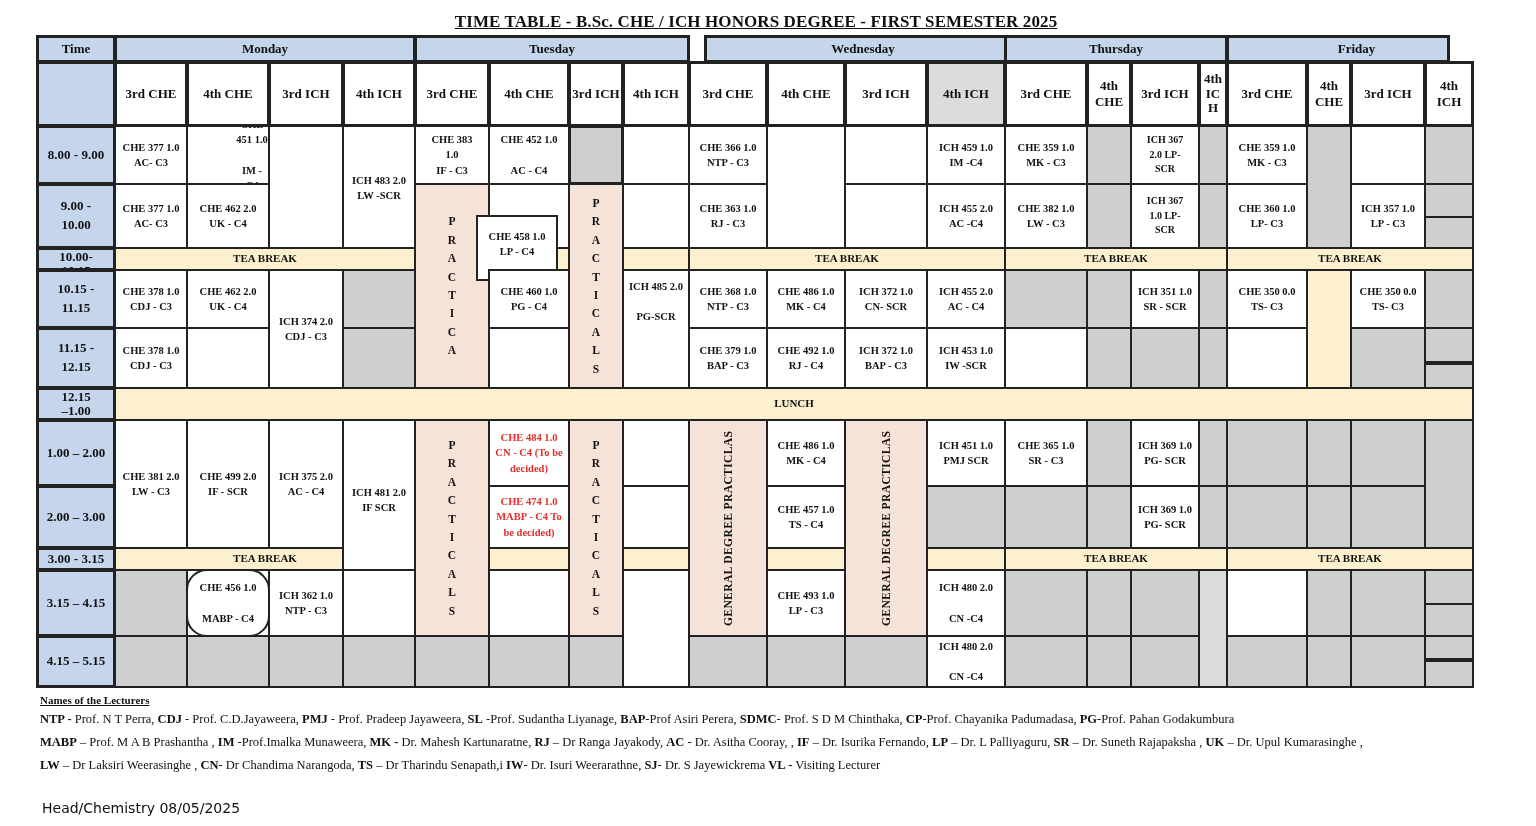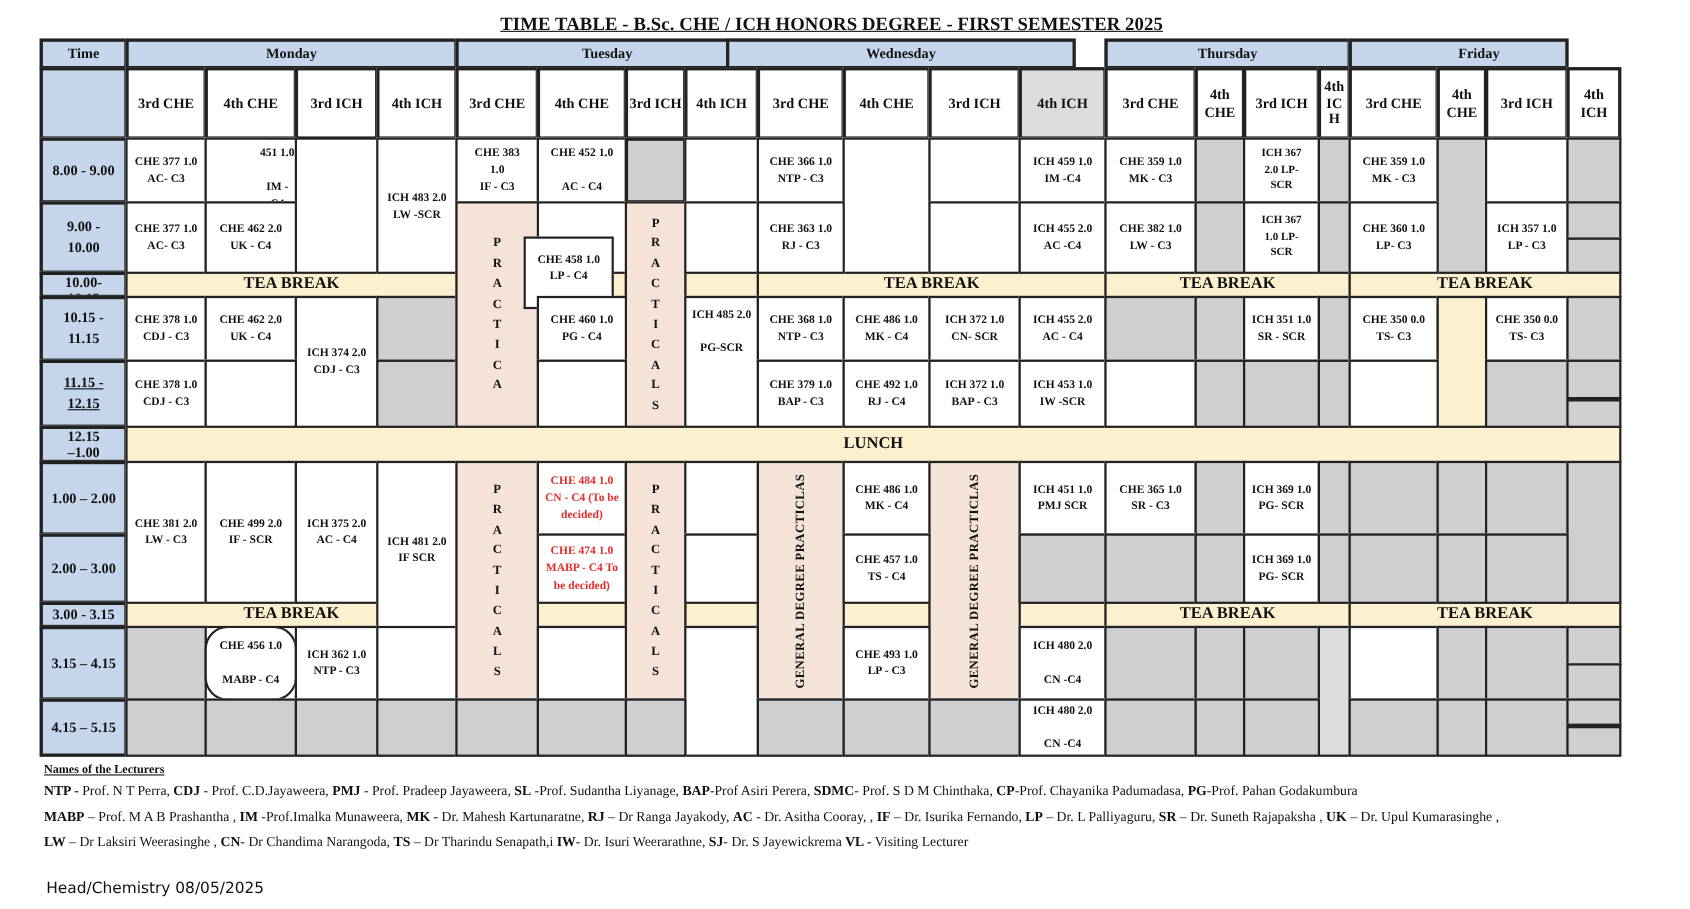--- a/index.html
+++ b/index.html
@@ -3,21 +3,21 @@
 <meta charset="utf-8">
 <style>
   html,body{margin:0;padding:0;background:#ffffff;}
   body{width:1536px;height:826px;position:relative;overflow:hidden;font-family:"Liberation Serif","DejaVu Serif",serif;color:#111;}
   .title{position:absolute;left:0;width:1512px;top:12px;text-align:center;font-weight:bold;font-size:17px;text-decoration:underline;letter-spacing:0.1px;}
   .tt{position:absolute;left:36px;top:35px;width:1438px;height:653px;}
   .cell{position:absolute;box-sizing:border-box;border:2px solid #222;background:#fff;display:flex;align-items:center;justify-content:center;text-align:center;font-weight:bold;font-size:10.5px;line-height:1.45;white-space:pre-line;overflow:hidden;}
   .hd{background:#c5d6ec;font-size:13px;}
   .tm{background:#c5d6ec;font-size:13px;border-width:3px;}
   .grp{font-size:13px;}
-  .tea{background:#fcf0cf;font-size:15px;}
+  .tea{background:#fcf0cf;font-size:11px;}
   .prac{background:#f6e3d7;}
   .grey{background:#cfced0;}
   .ltgrey{background:#dcdcdc;}
   .red{color:#e0302d;}
   .vert{writing-mode:vertical-rl;transform:rotate(180deg);font-size:11.5px;letter-spacing:0.4px;}
   .stack{font-size:11.5px;line-height:1.6;}
   .lect{position:absolute;left:40px;top:692px;width:1490px;font-size:12.5px;line-height:23px;}
   .lect .h{font-weight:bold;font-size:11px;text-decoration:underline;line-height:16px;}
   .lect b{font-weight:bold;}
   .sig{position:absolute;left:42px;top:800px;font-family:"DejaVu Sans","Liberation Sans",sans-serif;font-size:14px;}
@@ -25,23 +25,23 @@
 </head>
 <body>
 
 <div class="title">TIME TABLE - B.Sc. CHE / ICH HONORS DEGREE - FIRST SEMESTER 2025</div>
 
 <div class="tt">
 
   <div class="cell hd" style="left:0;top:0;width:80px;height:28px;border-width:3px;">Time</div>
   <div class="cell hd" style="left:78px;top:0;width:302px;height:28px;border-width:3px;">Monday</div>
   <div class="cell hd" style="left:378px;top:0;width:276px;height:28px;border-width:3px;">Tuesday</div>
-  <div class="cell hd" style="left:624px;top:0;width:318px;height:28px;border-width:3px;">Wednesday</div>
+  <div class="cell hd" style="left:668px;top:0;width:318px;height:28px;border-width:3px;">Wednesday</div>
   <div class="cell hd" style="left:968px;top:0;width:224px;height:28px;border-width:3px;">Thursday</div>
-  <div class="cell hd" style="left:1190px;top:0;width:200px;height:28px;border-width:3px;padding-left:37px;">Friday</div>
+  <div class="cell hd" style="left:1190px;top:0;width:224px;height:28px;border-width:3px;padding-left:37px;">Friday</div>
 
   <div class="cell tm" style="left:0;top:26px;width:80px;height:66px;"></div>
 
   <div class="cell grp" style="left:78px;top:26px;width:74px;height:66px;border-width:3px;">3rd CHE</div>
   <div class="cell grp" style="left:150px;top:26px;width:84px;height:66px;border-width:3px;">4th CHE</div>
   <div class="cell grp" style="left:232px;top:26px;width:76px;height:66px;border-width:3px;">3rd ICH</div>
   <div class="cell grp" style="left:306px;top:26px;width:74px;height:66px;border-width:3px;">4th ICH</div>
 
   <div class="cell grp" style="left:378px;top:26px;width:76px;height:66px;border-width:3px;">3rd CHE</div>
   <div class="cell grp" style="left:452px;top:26px;width:82px;height:66px;border-width:3px;">4th CHE</div>
@@ -68,21 +68,21 @@
   <div class="cell grp" style="left:1388px;top:26px;width:50px;height:66px;border-width:3px;line-height:1.2;">4th
 ICH</div>
 
   <div class="cell tm" style="left:0;top:90px;width:80px;height:60px;">8.00 - 9.00</div>
   <div class="cell tm" style="left:0;top:148px;width:80px;height:66px;">9.00 -
 10.00</div>
   <div class="cell tm" style="left:0;top:212px;width:80px;height:24px;line-height:1.1;align-items:flex-start;">10.00-
 10.15</div>
   <div class="cell tm" style="left:0;top:234px;width:80px;height:60px;">10.15 -
 11.15</div>
-  <div class="cell tm" style="left:0;top:292px;width:80px;height:62px;text-decoration:underline;">11.15 -
+  <div class="cell tm" style="left:0;top:292px;width:80px;height:62px;">11.15 -
 12.15</div>
   <div class="cell tm" style="left:0;top:352px;width:80px;height:34px;line-height:1.1;align-items:flex-start;">12.15
 –1.00</div>
   <div class="cell tm" style="left:0;top:384px;width:80px;height:68px;">1.00 – 2.00</div>
   <div class="cell tm" style="left:0;top:450px;width:80px;height:64px;">2.00 – 3.00</div>
   <div class="cell tm" style="left:0;top:512px;width:80px;height:24px;">3.00 - 3.15</div>
   <div class="cell tm" style="left:0;top:534px;width:80px;height:68px;">3.15 – 4.15</div>
   <div class="cell tm" style="left:0;top:600px;width:80px;height:53px;">4.15 – 5.15</div>
 
   <div class="cell tea" style="left:78px;top:212px;width:302px;height:24px;">TEA BREAK</div>

